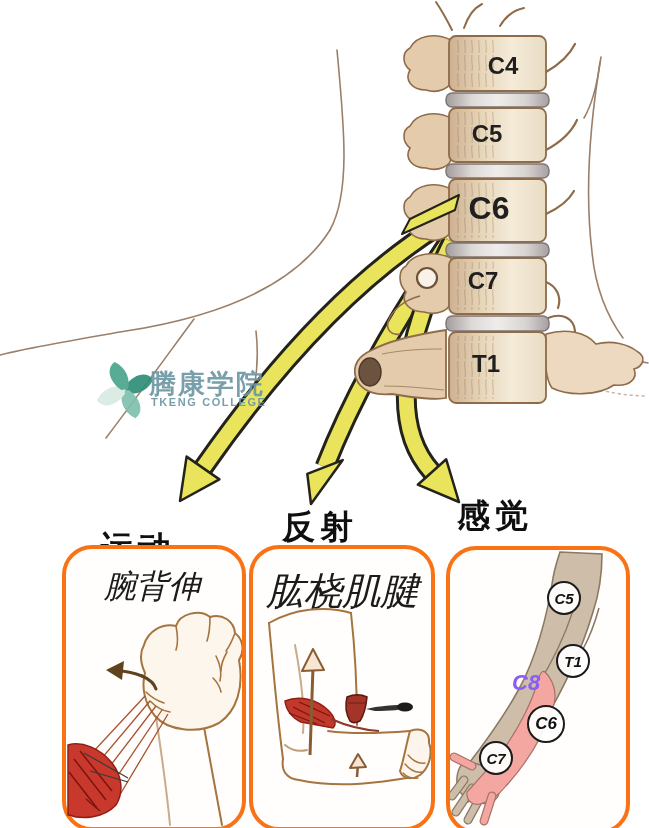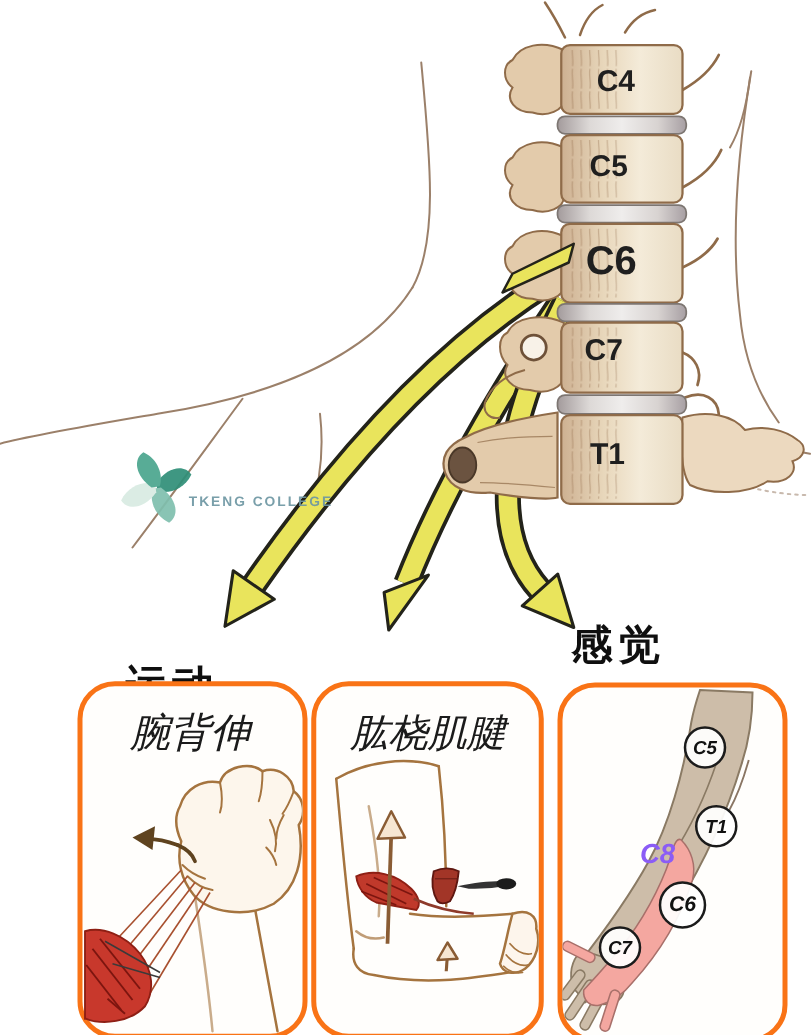--- a/index.html
+++ b/index.html
@@ -129,39 +129,41 @@
         <rect x="452" y="112" width="42" height="46"></rect>
         <rect x="452" y="183" width="42" height="55"></rect>
         <rect x="452" y="262" width="42" height="48"></rect>
         <rect x="452" y="336" width="42" height="63"></rect>
       </g>
     </g>
 
     <path d="M459,195 L410,219 L402,234 L455,210 Z" fill="#e9e45c" stroke="#23231a" stroke-width="2" stroke-linejoin="round"></path>
   </svg>
 
-  <div class="vlabel" style="left:448px;top:52px;text-align:right;">C4</div>
+  <div class="vlabel" style="left:473px;top:52px;">C4</div>
   <div class="vlabel" style="left:457px;top:120px;">C5</div>
   <div class="vlabel big" style="left:459px;top:190px;">C6</div>
   <div class="vlabel" style="left:453px;top:267px;">C7</div>
   <div class="vlabel" style="left:456px;top:350px;">T1</div>
 
   <div class="logo">
     <svg width="60" height="60" style="position:absolute;left:0;top:4px" viewBox="-32 -32 64 64">
       <g>
         <path d="M0,-4 C10,-18 24,-20 30,-11 C24,2 10,6 1,3 Z" fill="#2f8f78"></path>
         <path d="M0,-4 C10,-18 24,-20 30,-11 C24,2 10,6 1,3 Z" fill="#7fbfae" transform="rotate(90)"></path>
         <path d="M0,-4 C10,-18 24,-20 30,-11 C24,2 10,6 1,3 Z" fill="#d8ebe2" transform="rotate(180)"></path>
         <path d="M0,-4 C10,-18 24,-20 30,-11 C24,2 10,6 1,3 Z" fill="#4aa58e" transform="rotate(270)"></path>
       </g>
     </svg>
+    <div class="logo-title">腾康学院</div>
     <div class="logo-sub">TKENG COLLEGE</div>
   </div>
 
   <div class="branch" style="left:100px;top:502px;margin-top:24px;">运动</div>
+  <div class="branch" style="left:282px;top:505px;">反射</div>
   <div class="branch" style="left:457px;top:494px;text-align:right;">感觉</div>
 
   <div class="card" style="left:62px;top:545px;width:176px;height:278px;">
     <div class="card-title" style="left:18px;top:16px;width:136px;font-size:32px;">腕背伸</div>
     <svg style="position:absolute;left:0;top:0" width="176" height="278" viewBox="0 0 176 278">
 
       <g stroke="#a5743f" stroke-width="2" fill="none" stroke-linecap="round">
         <path d="M138,178 C144,210 150,245 156,276"></path>
         <path d="M90,168 C96,208 101,244 104,276" opacity=".6"></path>
       </g>
@@ -201,21 +203,21 @@
       <path d="M40,121 L58,112 L56,131 Z" fill="#5f431f"></path>
 
       <g stroke="#3a3a3a" stroke-width="1.2" fill="none">
         <path d="M62,229 L18,204"></path>
           <path d="M62,233 L24,222"></path>
       </g>
     </svg>
   </div>
 
   <div class="card" style="left:249px;top:545px;width:178px;height:278px;">
-    <div class="card-title" style="left:0;top:17px;width:178px;font-size:31px;">肱桡肌腱</div>
+    <div class="card-title" style="left:0;top:17px;width:178px;font-size:38px;">肱桡肌腱</div>
     <svg style="position:absolute;left:0;top:0" width="178" height="278" viewBox="0 0 178 278">
 
       <g stroke="#a5743f" stroke-width="2" fill="none" stroke-linecap="round">
         <path d="M16,74 C40,60 72,56 98,64"></path>
         <path d="M16,74 C20,118 24,165 30,210"></path>
         <path d="M42,96 C48,128 52,158 50,184" opacity=".6"></path>
         <path d="M98,64 C102,100 104,140 104,176"></path>
         <path d="M30,210 C28,222 34,230 46,231 C88,240 130,233 160,228"></path>
         <path d="M75,182 C103,186 132,184 157,182"></path>
         <path d="M32,196 C38,201 46,203 54,201" opacity=".7"></path>

